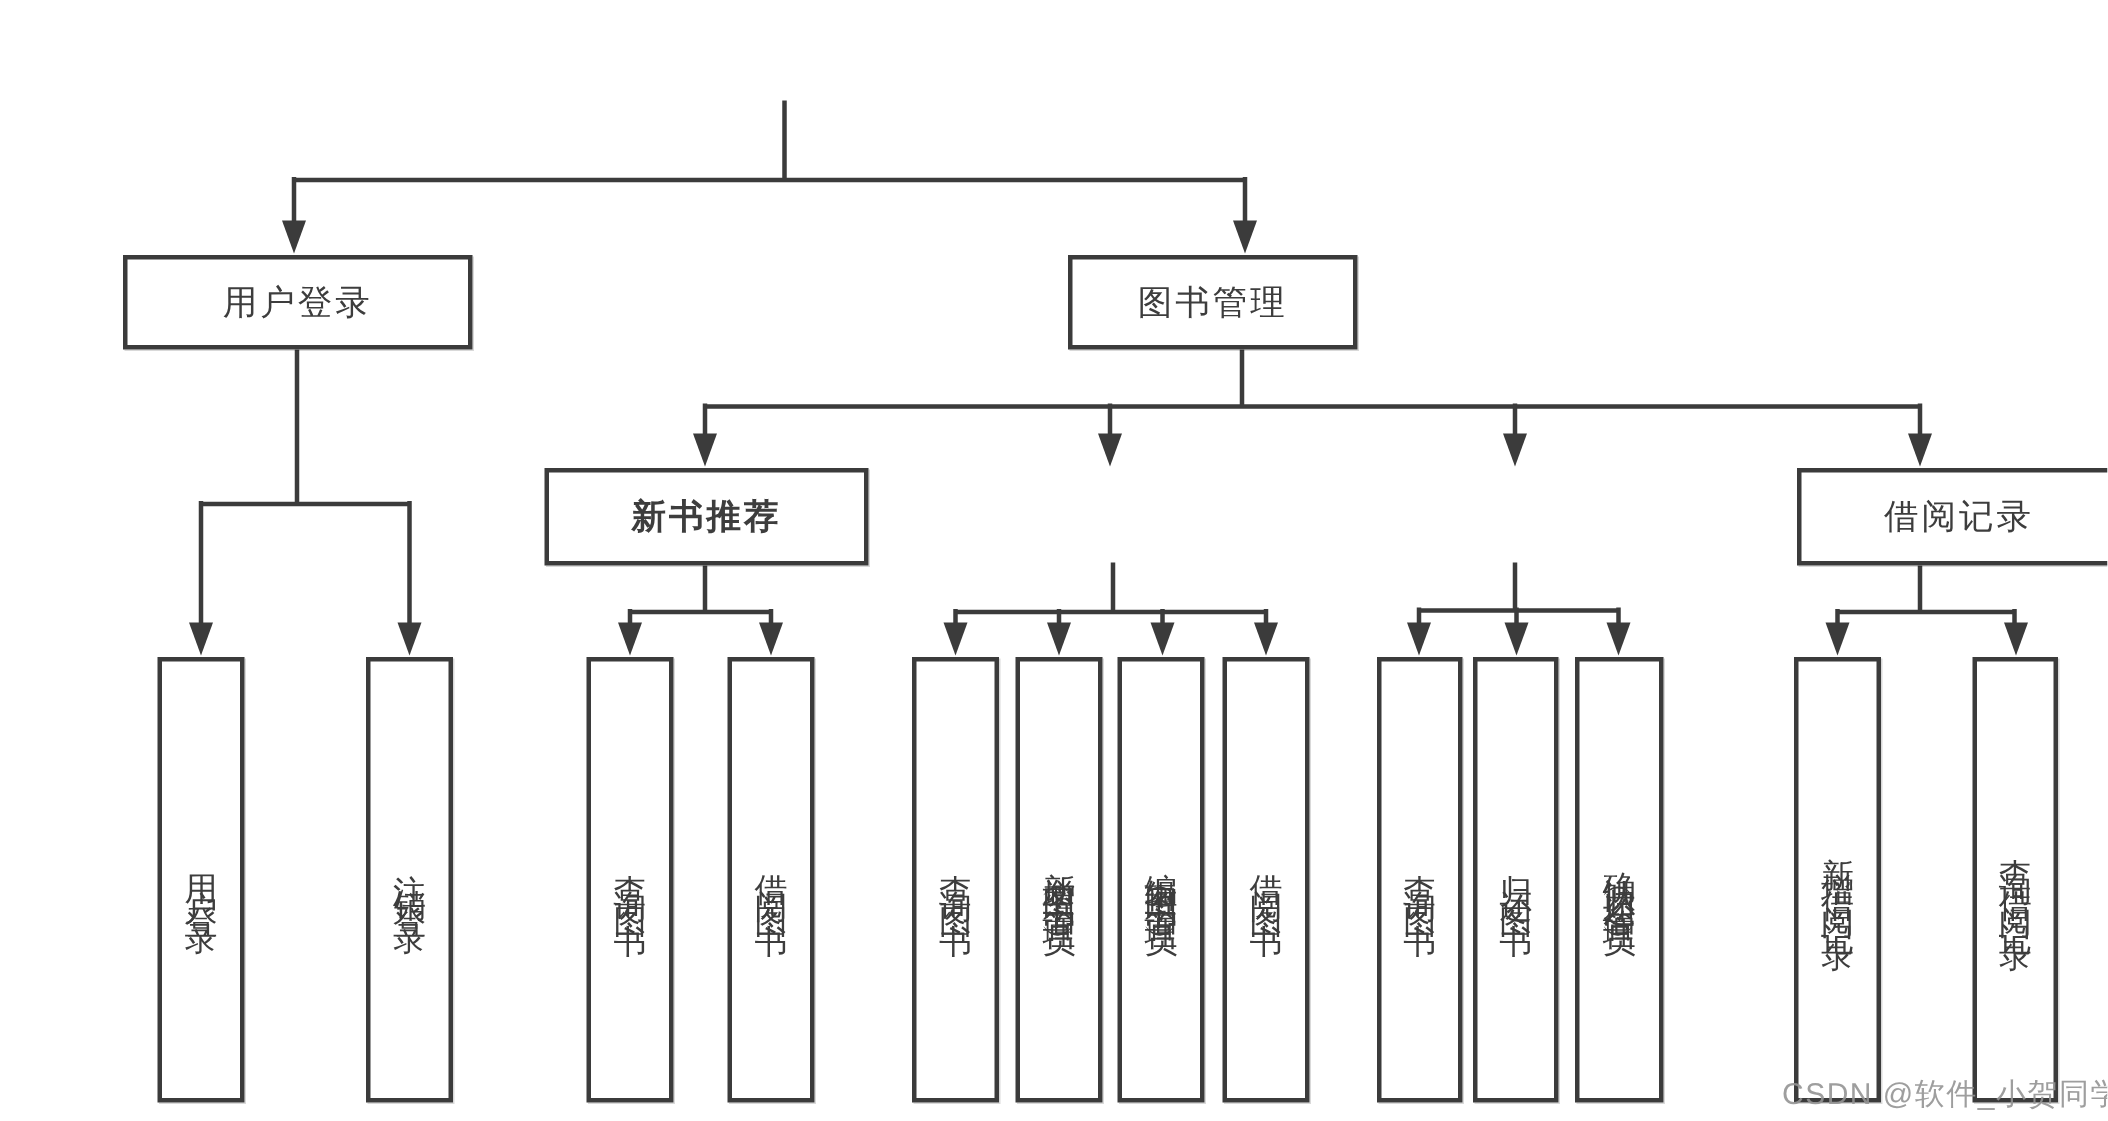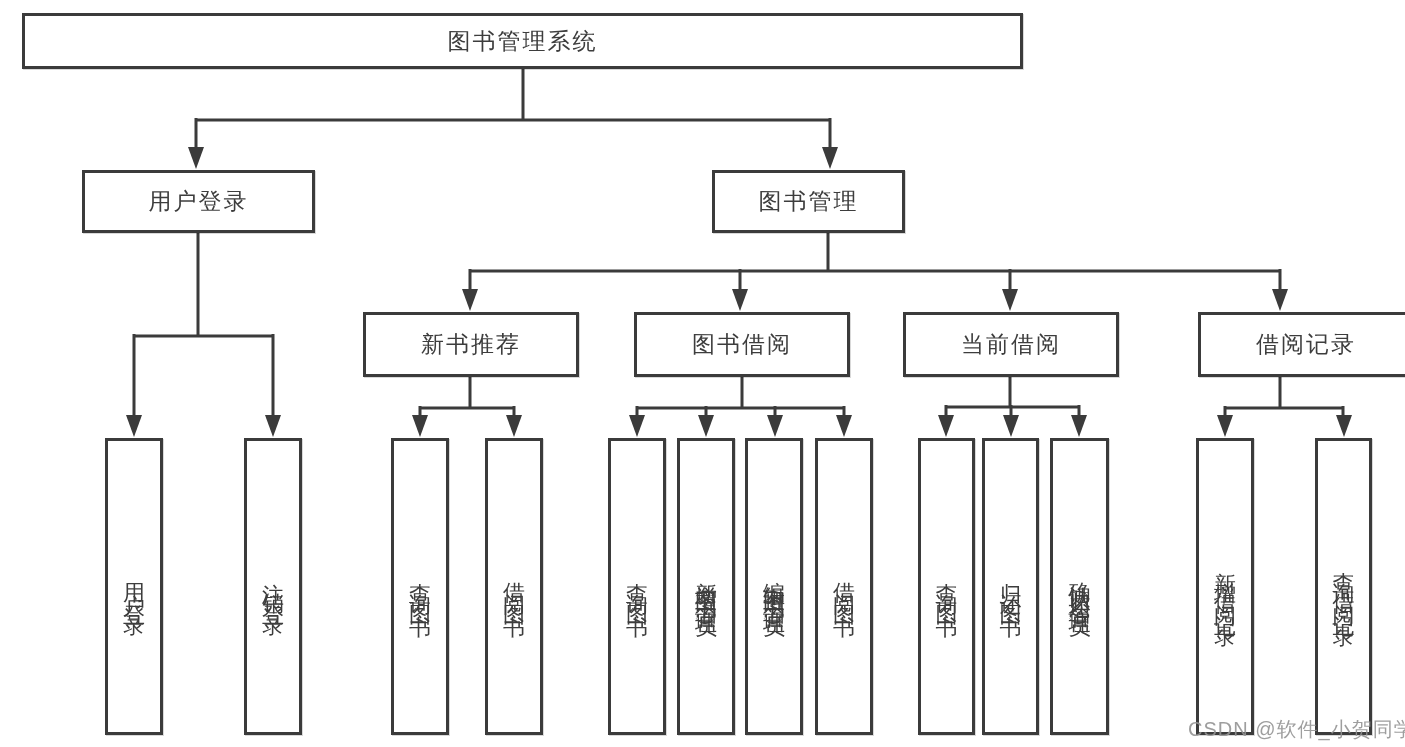--- a/index.html
+++ b/index.html
@@ -59,21 +59,21 @@
     color: #3d3d3d;
     white-space: nowrap;
   }
   .leaf.dense span {
     letter-spacing: 5px;
   }
   .root-box   { left: 22px;   top: 13px;  width: 1001px; height: 56px; }
   .n-user     { left: 82px;   top: 170px; width: 233px;  height: 63px; }
   .n-mgmt     { left: 712px;  top: 170px; width: 193px;  height: 63px; }
   .l3         { top: 312px;   height: 65px; width: 216px; }
-  .n-rec      { left: 363px; }
+  .n-rec      { left: 363px; font-weight: bold; }
   .n-borrow   { left: 634px; }
   .n-current  { left: 903px; }
   .n-records  { left: 1198px; }
   .lf-1  { left: 105px; }
   .lf-2  { left: 244px; }
   .lf-3  { left: 391px; }
   .lf-4  { left: 485px; }
   .lf-5  { left: 608px; }
   .lf-6  { left: 677px; }
   .lf-7  { left: 745px; }
@@ -125,43 +125,34 @@
       <polygon points="767,415 783,415 775,437"></polygon>
       <polygon points="836,415 852,415 844,437"></polygon>
       <polygon points="938,415 954,415 946,437"></polygon>
       <polygon points="1003,415 1019,415 1011,437"></polygon>
       <polygon points="1071,415 1087,415 1079,437"></polygon>
       <polygon points="1217,415 1233,415 1225,437"></polygon>
       <polygon points="1336,415 1352,415 1344,437"></polygon>
     </g>
   </svg>
 
-  <div class="hbox root-box">
-    <span>图书管理系统</span>
-  </div>
 
   <div class="hbox n-user">
     <span>用户登录</span>
   </div>
 
   <div class="hbox n-mgmt">
     <span>图书管理</span>
   </div>
 
   <div class="hbox l3 n-rec">
     <span>新书推荐</span>
   </div>
 
-  <div class="hbox l3 n-borrow">
-    <span>图书借阅</span>
-  </div>
 
-  <div class="hbox l3 n-current">
-    <span>当前借阅</span>
-  </div>
 
   <div class="hbox l3 n-records">
     <span>借阅记录</span>
   </div>
 
   <div class="leaf lf-1">
     <span>用户登录</span>
   </div>
   <div class="leaf lf-2">
     <span>注销登录</span>

